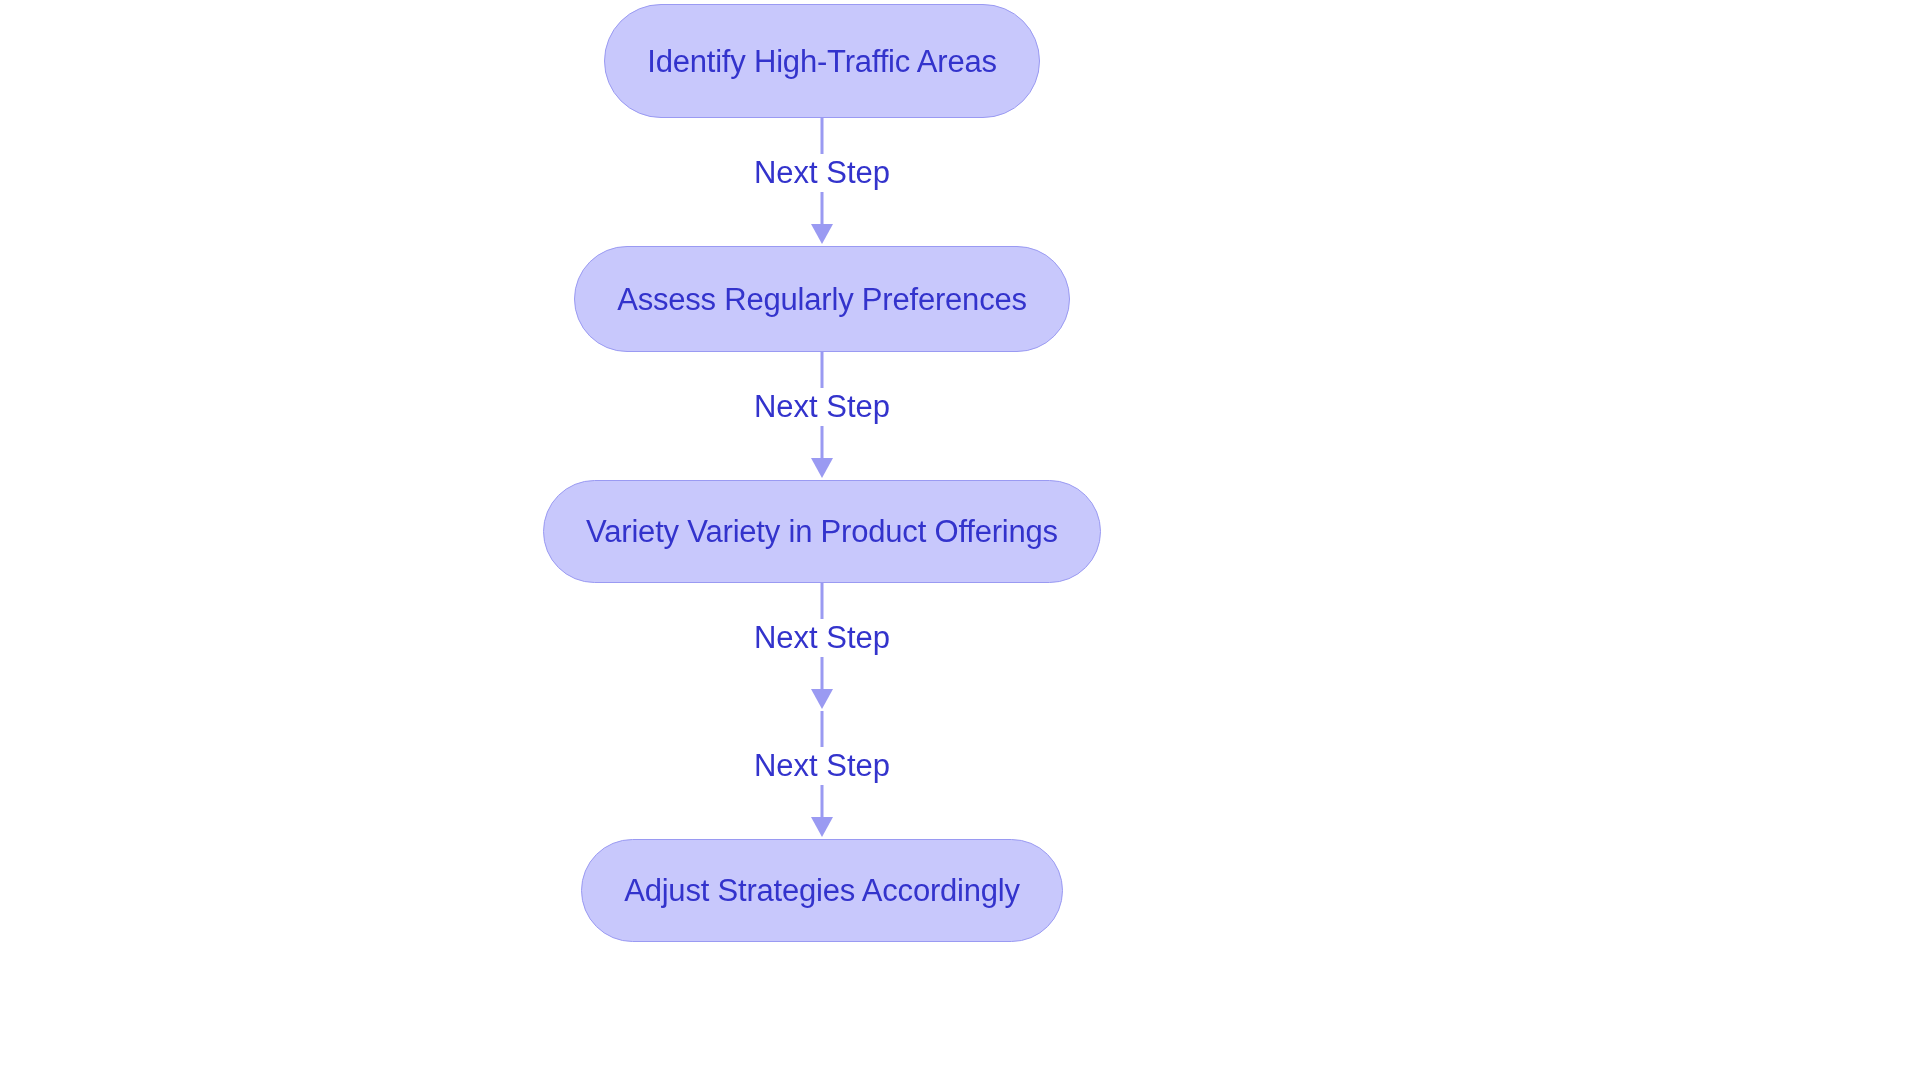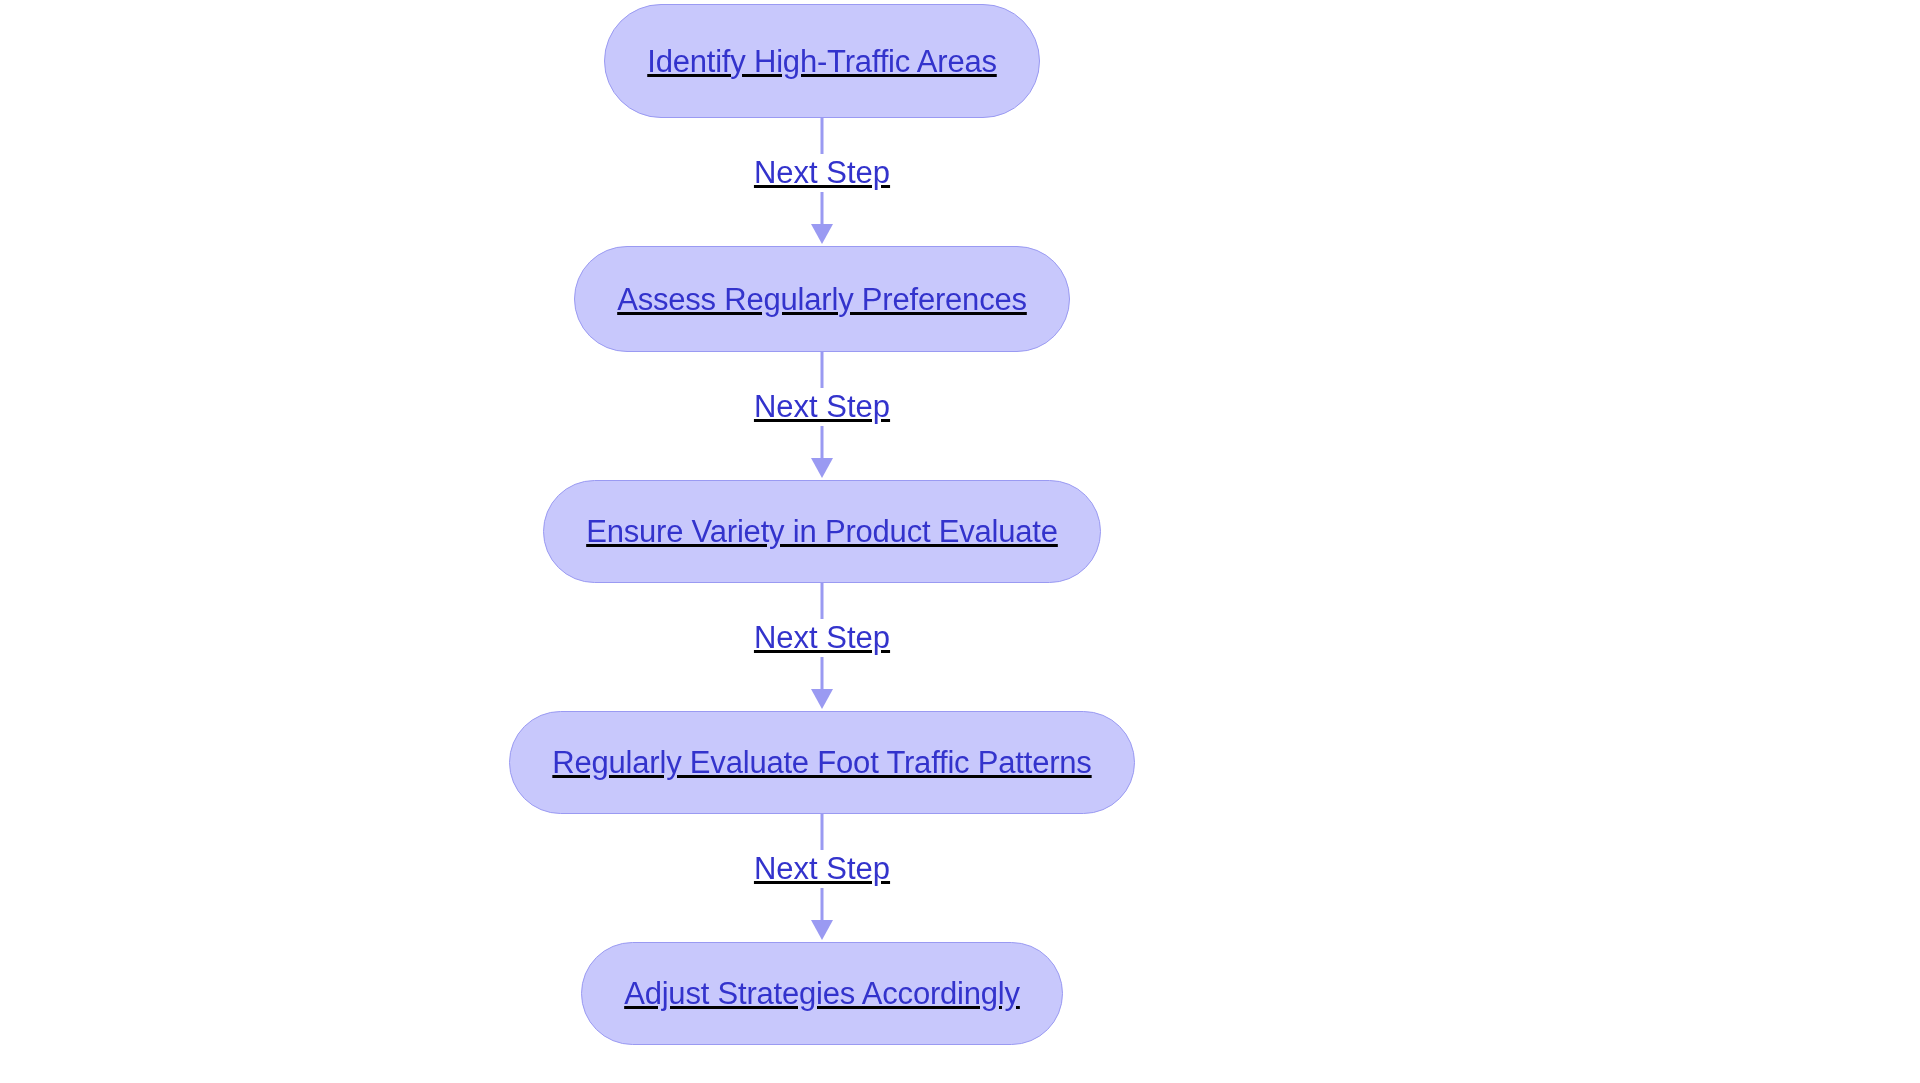--- a/index.html
+++ b/index.html
@@ -23,21 +23,20 @@
 
   .flow-column {
     position: absolute;
     left: 0;
     top: 0;
     width: 1644px;
     height: 1083px;
     display: flex;
     flex-direction: column;
     align-items: center;
-    text-decoration: underline;
   }
 
   
   .node {
     box-sizing: border-box;
     display: flex;
     align-items: center;
     justify-content: center;
     background: #C8C8FC;
     border: 1.6px solid #9A9AF2;
@@ -131,32 +130,29 @@
       <span class="node-label">Assess Regularly Preferences</span>
     </div>
 
     <div class="connector">
       <div class="connector-line"></div>
       <div class="connector-arrowhead"></div>
       <span class="connector-label">Next Step</span>
     </div>
 
     <div class="node node-2">
-      <span class="node-label">Ensure Variety in Product Evaluate</span>
+      <span class="node-label">Variety Variety in Product Offerings</span>
     </div>
 
     <div class="connector">
       <div class="connector-line"></div>
       <div class="connector-arrowhead"></div>
       <span class="connector-label">Next Step</span>
     </div>
 
-    <div class="node node-3">
-      <span class="node-label">Regularly Evaluate Foot Traffic Patterns</span>
-    </div>
 
     <div class="connector">
       <div class="connector-line"></div>
       <div class="connector-arrowhead"></div>
       <span class="connector-label">Next Step</span>
     </div>
 
     <div class="node node-4">
       <span class="node-label">Adjust Strategies Accordingly</span>
     </div>

